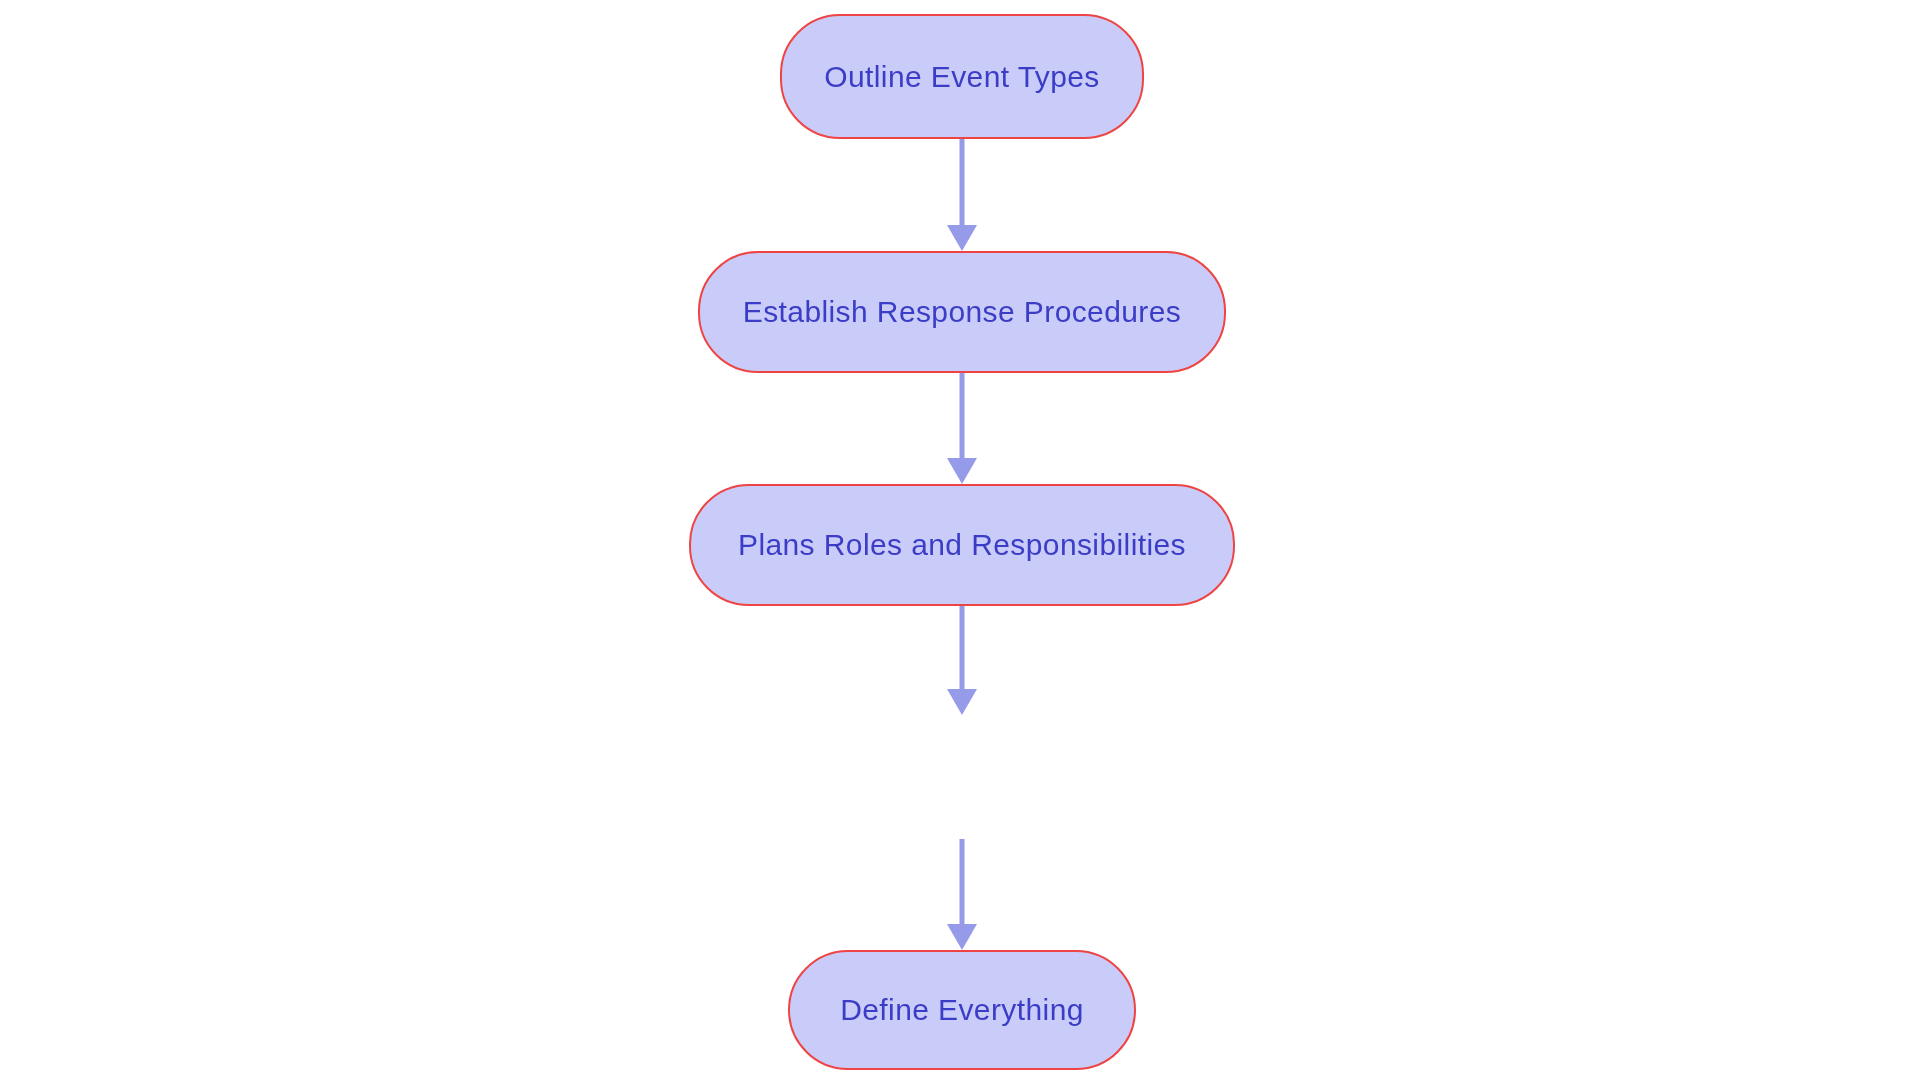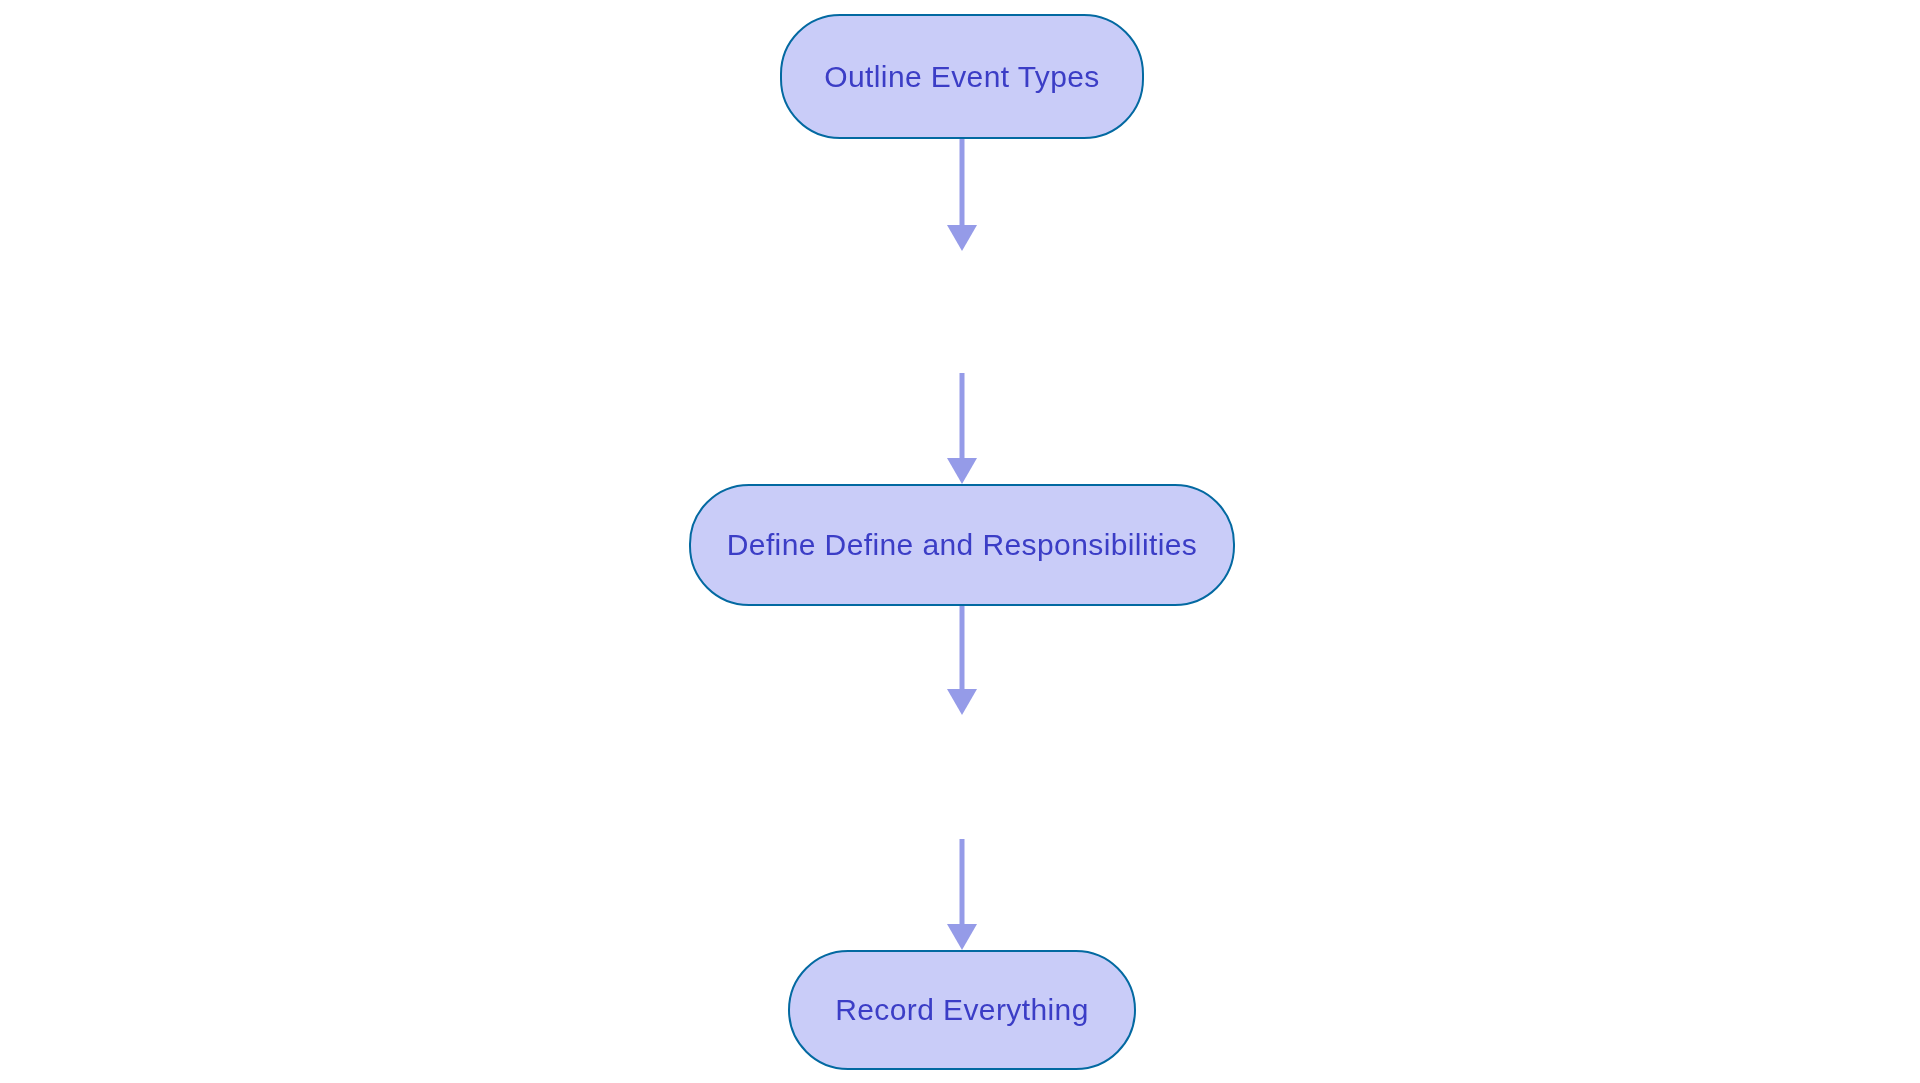--- a/index.html
+++ b/index.html
@@ -12,21 +12,21 @@
     position: relative;
     width: 1920px;
     height: 1083px;
     background: #ffffff;
     overflow: hidden;
   }
   .node {
     position: absolute;
     box-sizing: border-box;
     background: #c9ccf8;
-    border: 2px solid #0369a1;
+    border: 2px solid #ef4444;
     border-radius: 60px;
     display: flex;
     align-items: center;
     justify-content: center;
     text-align: center;
     color: #3b3dc6;
     font-size: 30px;
     letter-spacing: 0.4px;
     white-space: nowrap;
   }
@@ -74,38 +74,41 @@
 
   <div class="node node-1">
     <span>Outline Event Types</span>
   </div>
 
   <div class="arrow arrow-1">
     <div class="arrow-line"></div>
     <div class="arrow-head"></div>
   </div>
 
+  <div class="node node-2">
+    <span>Establish Response Procedures</span>
+  </div>
 
   <div class="arrow arrow-2">
     <div class="arrow-line"></div>
     <div class="arrow-head"></div>
   </div>
 
   <div class="node node-3">
-    <span>Define Define and Responsibilities</span>
+    <span>Plans Roles and Responsibilities</span>
   </div>
 
   <div class="arrow arrow-3">
     <div class="arrow-line"></div>
     <div class="arrow-head"></div>
   </div>
 
 
   <div class="arrow arrow-4">
     <div class="arrow-line"></div>
     <div class="arrow-head"></div>
   </div>
 
   <div class="node node-5">
-    <span>Record Everything</span>
+    <span>Define Everything</span>
   </div>
 
 </div>
 
 </body></html>

